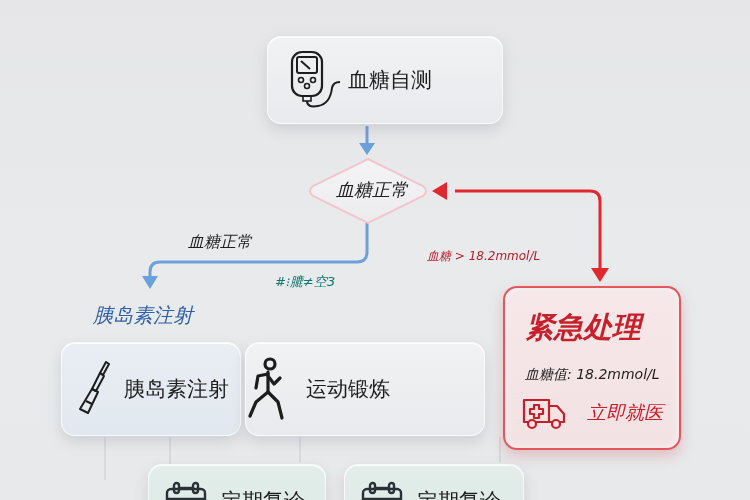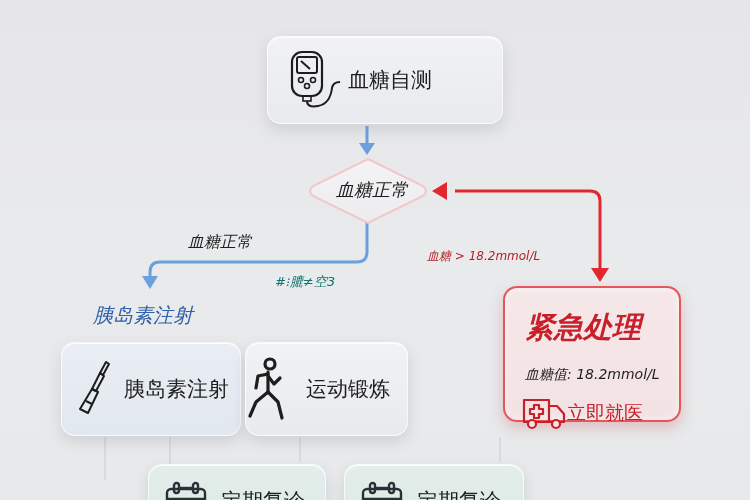--- a/index.html
+++ b/index.html
@@ -76,21 +76,21 @@
     <g fill="none" stroke="#1d1d1d" stroke-width="2" stroke-linejoin="round">
       <path d="M30 3 L33 5 L27 16 L24 14 Z"></path>
       <path d="M24 14 L28 17 L20 32 L16 30 Z"></path>
       <path d="M16 30 L22 33 L12 54 L4 50 Z"></path>
       <line x1="10" y1="42" x2="16" y2="45"></line>
     </g>
   </svg>
   <span class="lbl" style="margin-left:10px;">胰岛素注射</span>
 </div>
 
-<div class="card" style="left:245px; top:342px; width:163px; height:94px; ">
+<div class="card" style="left:245px; top:342px; width:240px; height:94px; ">
   <svg width="42" height="66" viewBox="0 0 42 66">
     <g fill="none" stroke="#1d1d1d" stroke-width="3.2" stroke-linecap="round" stroke-linejoin="round">
       <circle cx="24" cy="8" r="5"></circle>
       <path d="M22 16 L22 36"></path>
       <path d="M22 18 L12 20 L10 32"></path>
       <path d="M22 20 L28 28 L34 22"></path>
       <path d="M22 36 L10 46 L4 60"></path>
       <path d="M22 36 L32 46 L36 62"></path>
     </g>
   </svg>
@@ -115,31 +115,31 @@
       <rect x="2" y="8" width="38" height="30" rx="4"></rect>
       <line x1="2" y1="18" x2="40" y2="18"></line>
       <rect x="9" y="2" width="5" height="10" rx="2.5"></rect>
       <rect x="28" y="2" width="5" height="10" rx="2.5"></rect>
       <line x1="14" y1="7" x2="28" y2="7"></line>
     </g>
   </svg>
   <span class="lbl" style="margin-left:14px; margin-top:6px;">定期复诊</span>
 </div>
 
-<div style="position:absolute; left:503px; top:286px; width:178px; height:136px; box-sizing:border-box;
+<div style="position:absolute; left:503px; top:286px; width:178px; height:164px; box-sizing:border-box;
             border:2px solid #e5565c; border-radius:14px;
             background:linear-gradient(180deg,#f6e7e8 0%,#f3e2e3 100%);
             box-shadow:0 6px 14px rgba(200,60,70,0.25), inset 0 0 8px rgba(255,255,255,0.6);">
   <span class="t" style="left:20px; top:20px; font-size:29px; color:#c8202a; font-weight:bold;">紧急处理</span>
   <span class="t" style="left:20px; top:78px; font-size:14px; color:#1e1e1e;">血糖值: 18.2mmol/L</span>
   <div style="position:absolute; left:16px; top:108px; display:flex; align-items:center;">
     <svg width="46" height="34" viewBox="0 0 46 34">
       <g fill="none" stroke="#c8202a" stroke-width="2.2" stroke-linejoin="round">
         <path d="M3 4 L28 4 L28 26 L3 26 Z"></path>
         <path d="M28 10 L36 10 L43 18 L43 26 L28 26"></path>
         <circle cx="11" cy="28" r="4" fill="#f4e4e5"></circle>
         <circle cx="35" cy="28" r="4" fill="#f4e4e5"></circle>
         <path d="M13 9 L18 9 L18 13 L22 13 L22 18 L18 18 L18 22 L13 22 L13 18 L9 18 L9 13 L13 13 Z"></path>
       </g>
     </svg>
-    <span style="margin-left:0; font-size:19px; color:#c8202a;">立即就医</span>
+    <span style="margin-left:20px; font-size:19px; color:#c8202a;font-style:italic;">立即就医</span>
   </div>
 </div>
 
 </body></html>

